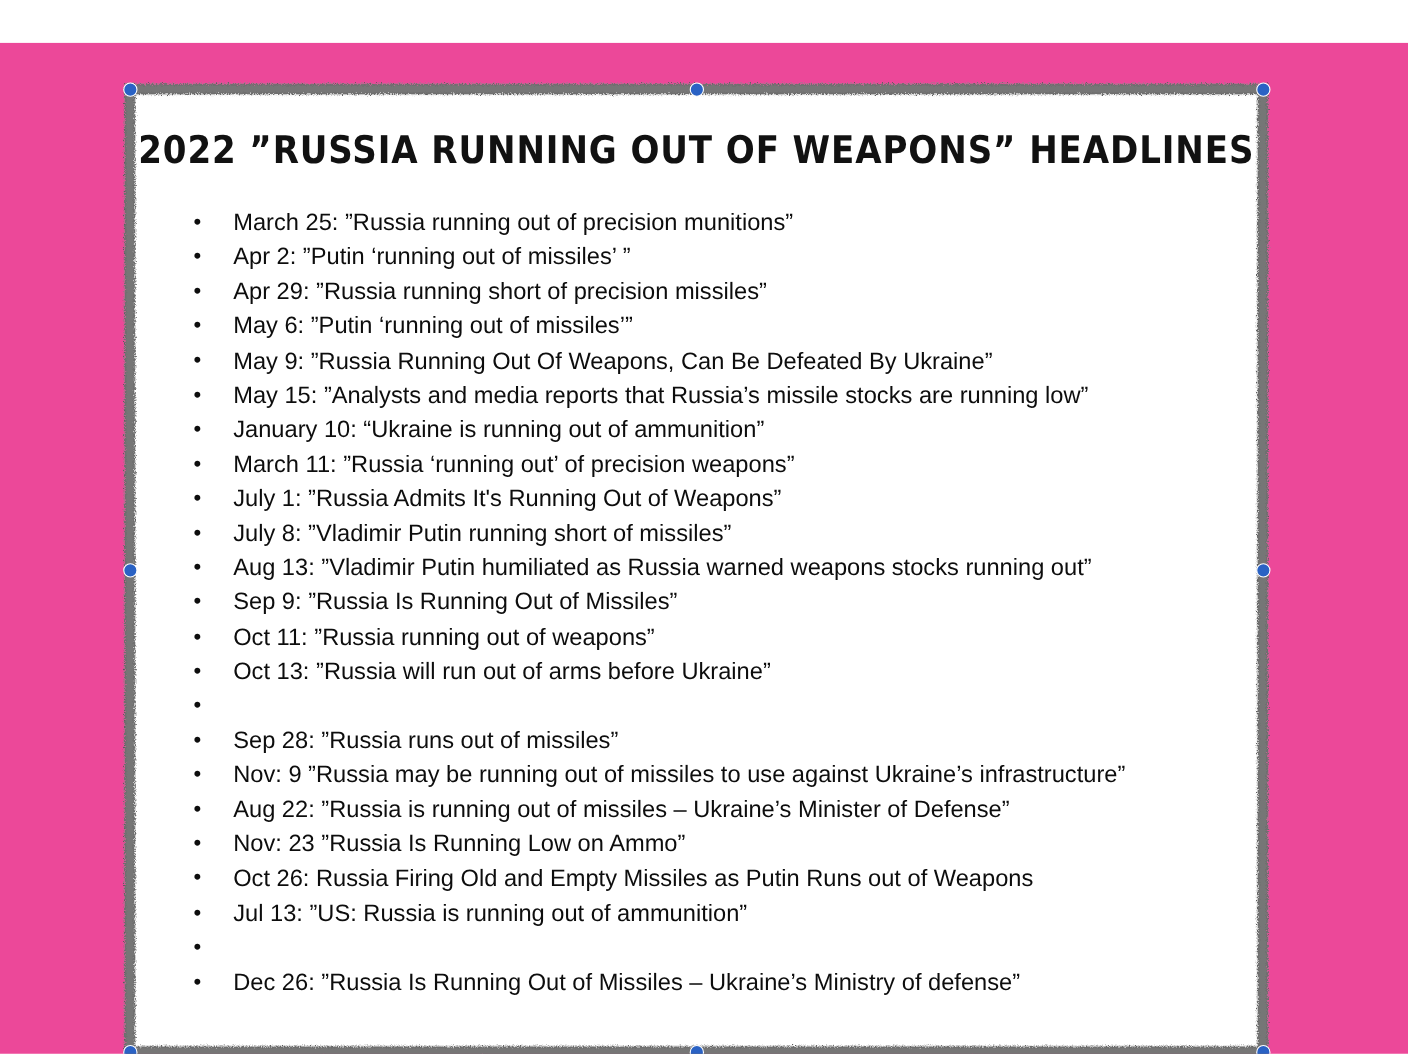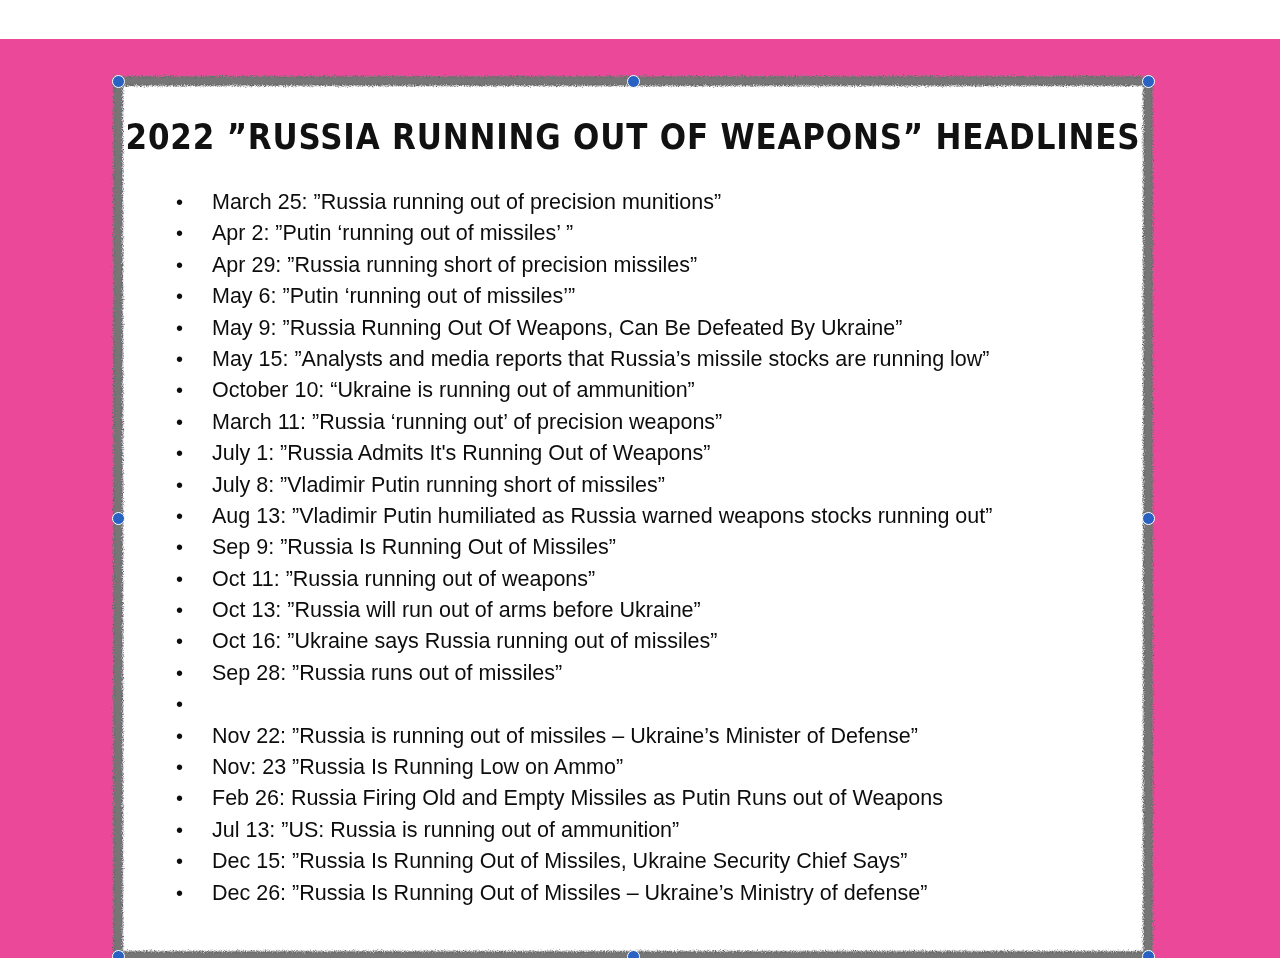--- a/index.html
+++ b/index.html
@@ -151,36 +151,36 @@
 
     <div id="slide-title">2022 ”RUSSIA RUNNING OUT OF WEAPONS” HEADLINES</div>
 
     <ul id="headline-list">
         <li><span class="bullet-marker">•</span><span class="headline-text">March 25: ”Russia running out of precision munitions”</span></li>
         <li><span class="bullet-marker">•</span><span class="headline-text">Apr 2: ”Putin ‘running out of missiles’ ”</span></li>
         <li><span class="bullet-marker">•</span><span class="headline-text">Apr 29: ”Russia running short of precision missiles”</span></li>
         <li><span class="bullet-marker">•</span><span class="headline-text">May 6: ”Putin ‘running out of missiles’”</span></li>
         <li><span class="bullet-marker">•</span><span class="headline-text">May 9: ”Russia Running Out Of Weapons, Can Be Defeated By Ukraine”</span></li>
         <li><span class="bullet-marker">•</span><span class="headline-text">May 15: ”Analysts and media reports that Russia’s missile stocks are running low”</span></li>
-        <li><span class="bullet-marker">•</span><span class="headline-text">October 10: “Ukraine is running out of ammunition”</span></li>
+        <li><span class="bullet-marker">•</span><span class="headline-text">January 10: “Ukraine is running out of ammunition”</span></li>
         <li><span class="bullet-marker">•</span><span class="headline-text">March 11: ”Russia ‘running out’ of precision weapons”</span></li>
         <li><span class="bullet-marker">•</span><span class="headline-text">July 1: ”Russia Admits It's Running Out of Weapons”</span></li>
         <li><span class="bullet-marker">•</span><span class="headline-text">July 8: ”Vladimir Putin running short of missiles”</span></li>
         <li><span class="bullet-marker">•</span><span class="headline-text">Aug 13: ”Vladimir Putin humiliated as Russia warned weapons stocks running out”</span></li>
         <li><span class="bullet-marker">•</span><span class="headline-text">Sep 9: ”Russia Is Running Out of Missiles”</span></li>
         <li><span class="bullet-marker">•</span><span class="headline-text">Oct 11: ”Russia running out of weapons”</span></li>
         <li><span class="bullet-marker">•</span><span class="headline-text">Oct 13: ”Russia will run out of arms before Ukraine”</span></li>
-        <li><span class="bullet-marker">•</span><span class="headline-text">Oct 16: ”Ukraine says Russia running out of missiles”</span></li>
+        <li><span class="bullet-marker">•</span></li>
         <li><span class="bullet-marker">•</span><span class="headline-text">Sep 28: ”Russia runs out of missiles”</span></li>
+        <li><span class="bullet-marker">•</span><span class="headline-text">Nov: 9 ”Russia may be running out of missiles to use against Ukraine’s infrastructure”</span></li>
+        <li><span class="bullet-marker">•</span><span class="headline-text">Aug 22: ”Russia is running out of missiles – Ukraine’s Minister of Defense”</span></li>
+        <li><span class="bullet-marker">•</span><span class="headline-text">Nov: 23 ”Russia Is Running Low on Ammo”</span></li>
+        <li><span class="bullet-marker">•</span><span class="headline-text">Oct 26: Russia Firing Old and Empty Missiles as Putin Runs out of Weapons</span></li>
+        <li><span class="bullet-marker">•</span><span class="headline-text">Jul 13: ”US: Russia is running out of ammunition”</span></li>
         <li><span class="bullet-marker">•</span></li>
-        <li><span class="bullet-marker">•</span><span class="headline-text">Nov 22: ”Russia is running out of missiles – Ukraine’s Minister of Defense”</span></li>
-        <li><span class="bullet-marker">•</span><span class="headline-text">Nov: 23 ”Russia Is Running Low on Ammo”</span></li>
-        <li><span class="bullet-marker">•</span><span class="headline-text">Feb 26: Russia Firing Old and Empty Missiles as Putin Runs out of Weapons</span></li>
-        <li><span class="bullet-marker">•</span><span class="headline-text">Jul 13: ”US: Russia is running out of ammunition”</span></li>
-        <li><span class="bullet-marker">•</span><span class="headline-text">Dec 15: ”Russia Is Running Out of Missiles, Ukraine Security Chief Says”</span></li>
         <li><span class="bullet-marker">•</span><span class="headline-text">Dec 26: ”Russia Is Running Out of Missiles – Ukraine’s Ministry of defense”</span></li>
       </ul>
 
   <div class="handle" style="left: 0px; top: 0px;"></div>
       <div class="handle" style="left: 515px; top: 0px;"></div>
       <div class="handle" style="left: 1030px; top: 0px;"></div>
       <div class="handle" style="left: 0px; top: 437px;"></div>
       <div class="handle" style="left: 1030px; top: 437px;"></div>
       <div class="handle" style="left: 0px; top: 875px;"></div>
       <div class="handle" style="left: 515px; top: 875px;"></div>

